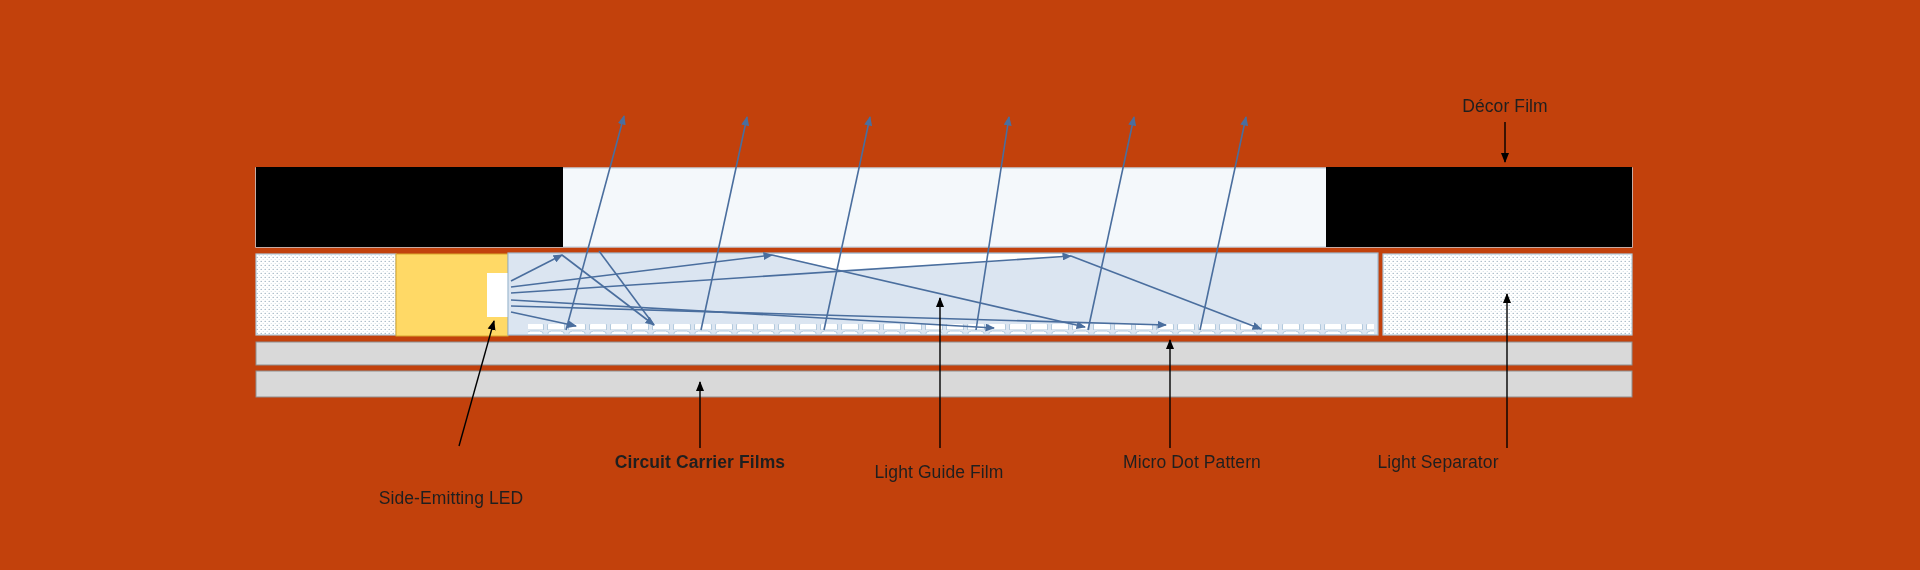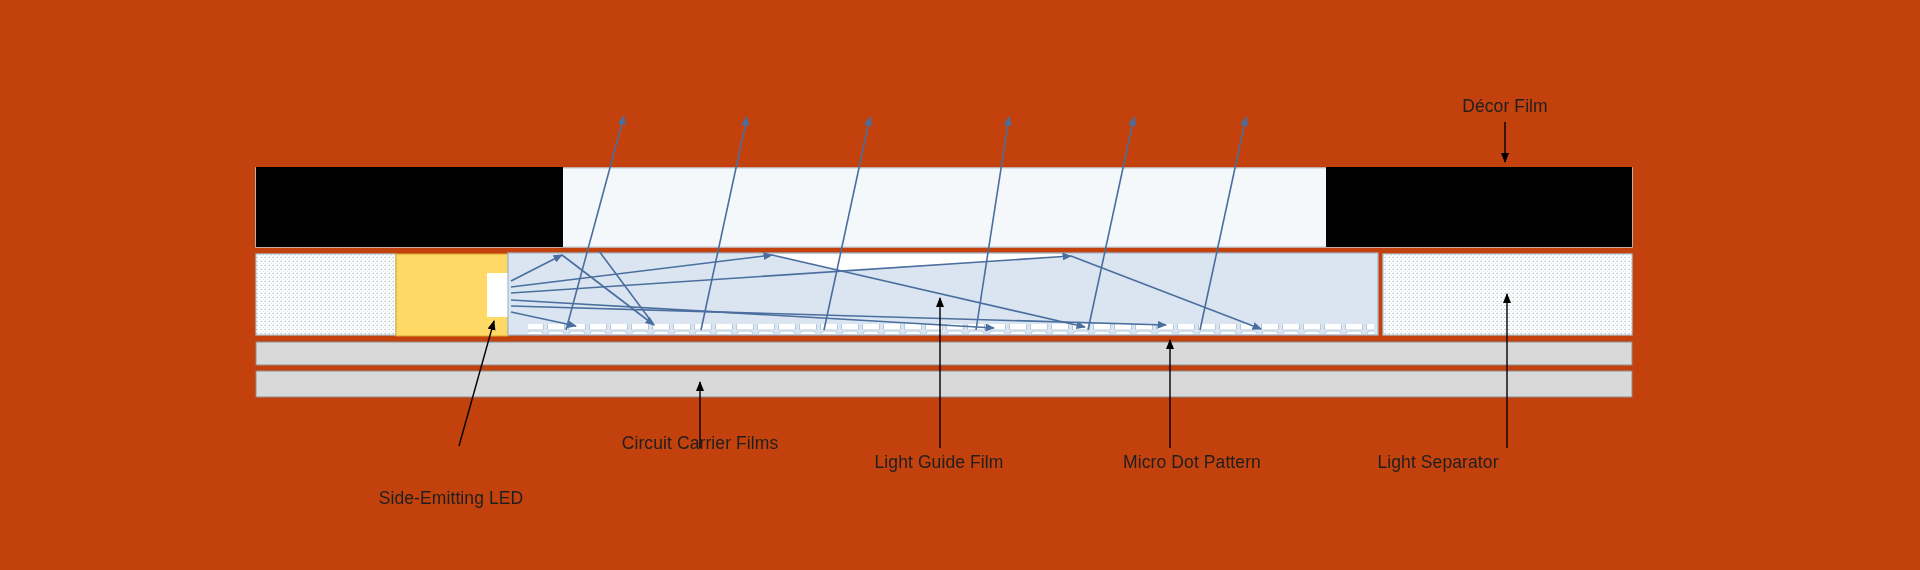--- a/index.html
+++ b/index.html
@@ -104,21 +104,21 @@
       <line x1="940" y1="448" x2="940" y2="298" marker-end="url(#headBlack)"></line>
       <line x1="1170" y1="448" x2="1170" y2="340" marker-end="url(#headBlack)"></line>
       <line x1="1507" y1="448" x2="1507" y2="294" marker-end="url(#headBlack)"></line>
     </g>
   </svg>
 
   <div class="lbl" style="left:1505px; top:96px;">Décor Film</div>
 
   <div class="lbl" style="left:451px; top:452px;margin-top:36px;">Side-Emitting LED</div>
 
-  <div class="lbl" style="left:700px; top:433px;">Circuit Carrier Films</div>
+  <div class="lbl" style="left:700px; top:452px;font-weight:bold;">Circuit Carrier Films</div>
 
-  <div class="lbl" style="left:939px; top:452px;">Light Guide Film</div>
+  <div class="lbl" style="left:939px; top:462px;">Light Guide Film</div>
 
   <div class="lbl" style="left:1192px; top:452px;">Micro Dot Pattern</div>
 
   <div class="lbl" style="left:1438px; top:452px;">Light Separator</div>
 
 </div>
 
 </body></html>

